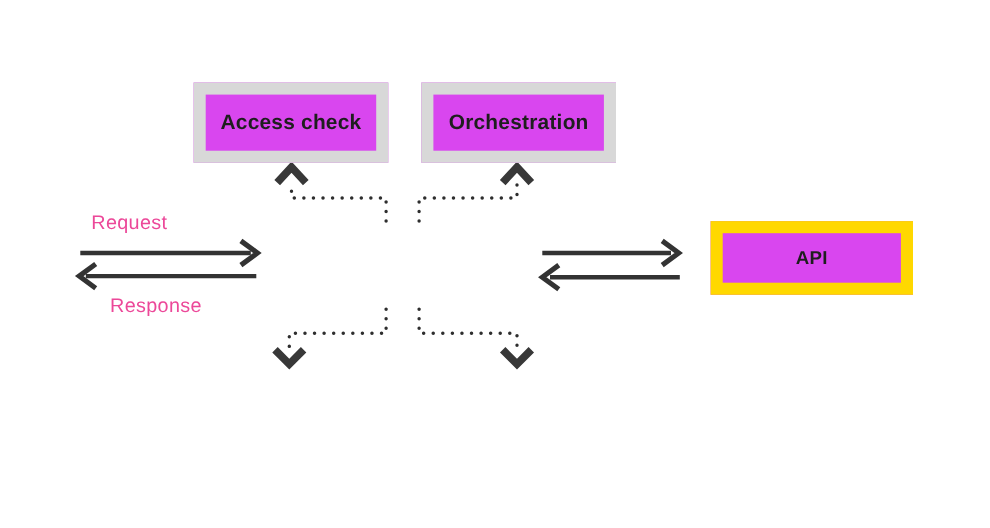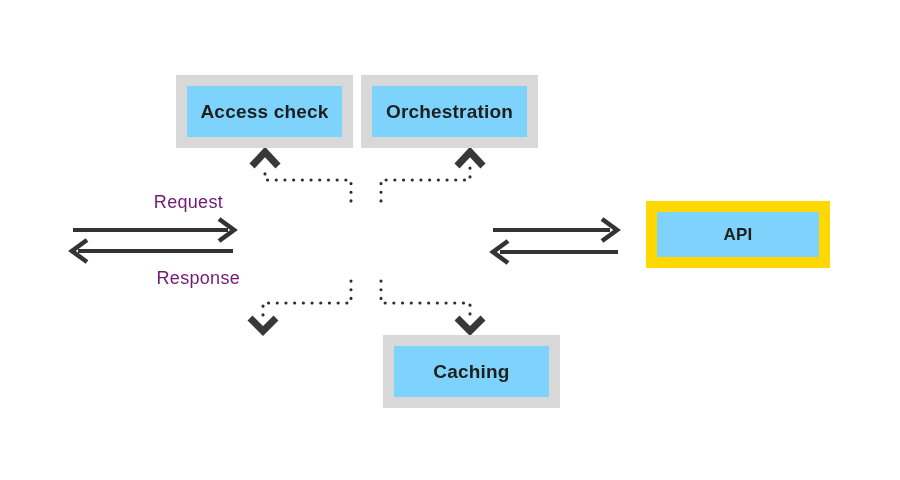--- a/index.html
+++ b/index.html
@@ -50,63 +50,63 @@
   .chevron-head {
     stroke: #383838;
     stroke-width: 7;
     fill: none;
     stroke-linecap: butt;
     stroke-linejoin: miter;
   }
 
   .node {
     position: absolute;
-    background: #7dd3fc;
+    background: #d946ef;
     display: flex;
     align-items: center;
     justify-content: center;
     color: var(--text-ink);
     font-weight: 700;
     letter-spacing: 0.2px;
     text-align: center;
     white-space: nowrap;
   }
   .node-gray {
     border: 11px solid var(--node-border-gray);
     width: 177px;
     height: 73px;
     font-size: 19px;
   }
   .node-yellow {
     border: 11px solid var(--accent-yellow);
   }
 
   .pos-access-check  { left: 176px; top: 75px;  }
-  .pos-orchestration { left: 361px; top: 75px; align-items: center;  }
+  .pos-orchestration { left: 383px; top: 75px; align-items: center;  }
   .pos-authorization { left: 176px; top: 335px; }
   .pos-caching       { left: 383px; top: 335px; }
 
   .pos-api-gateway {
     left: 263px; top: 202px;
     width: 204px; height: 78px;
     font-size: 22px;
   }
   .pos-api {
     left: 646px; top: 201px;
     width: 184px; height: 67px;
     font-size: 17px;
   }
 
   .flow-label {
     position: absolute;
     width: 140px;
-    text-align: right;
+    text-align: left;
     font-size: 18px;
     font-weight: 400;
-    color: #701a75;
+    color: #ec4899;
     letter-spacing: 0.3px;
   }
   .pos-request  { left: 83px; top: 192px; }
   .pos-response { left: 100px; top: 268px; }
 </style>
 </head>
 <body>
 
 <div class="canvas">
 
@@ -155,21 +155,18 @@
 
   <div class="flow-label pos-request">Request</div>
   <div class="flow-label pos-response">Response</div>
 
   <div class="node node-gray pos-access-check">
     <span>Access check</span>
   </div>
   <div class="node node-gray pos-orchestration">
     <span>Orchestration</span>
   </div>
-  <div class="node node-gray pos-caching">
-    <span>Caching</span>
-  </div>
 
   <div class="node node-yellow pos-api">
     <span>API</span>
   </div>
 
 </div>
 
 </body></html>

